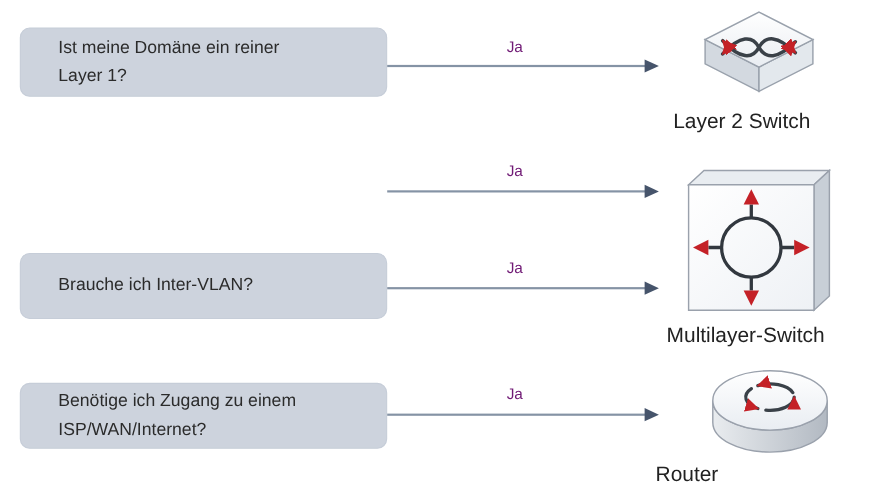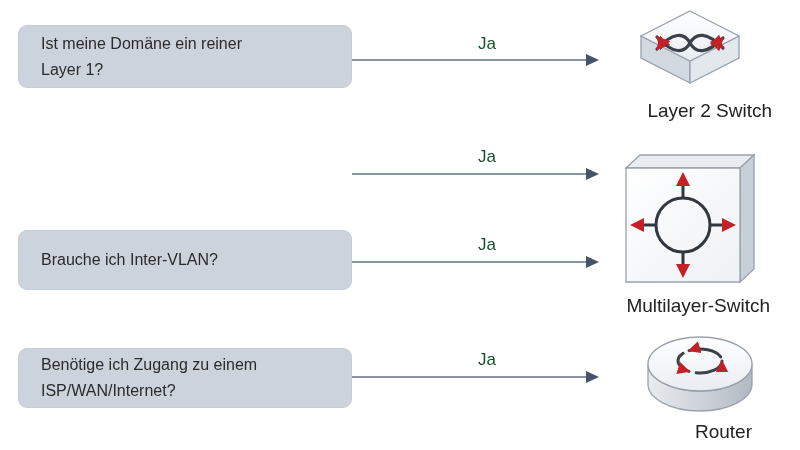--- a/index.html
+++ b/index.html
@@ -17,21 +17,21 @@
   .qbox {
     position: absolute;
     left: 18px;
     width: 334px;
     background: #cdd3dd;
     border: 1px solid #c6cdd8;
     border-radius: 9px;
     display: flex;
     flex-direction: column;
     justify-content: center;
-    padding-left: 22px;
+    padding-left: 34px;
     padding-right: 10px;
   }
   .qbox .line {
     font-size: 16px;
     line-height: 26px;
     color: #2b2b2b;
   }
   .arrow-line {
     position: absolute;
     height: 2px;
@@ -41,27 +41,27 @@
     position: absolute;
     width: 0;
     height: 0;
     border-top: 6.5px solid transparent;
     border-bottom: 6.5px solid transparent;
     border-left: 13px solid #46546b;
   }
   .ja-label {
     position: absolute;
     width: 56px;
-    text-align: right;
-    font-size: 17px;
-    color: #14532d;
+    text-align: center;
+    font-size: 14px;
+    color: #701a75;
   }
   .dev-label {
     position: absolute;
-    text-align: right;
+    text-align: left;
     font-size: 19px;
     color: #222222;
   }
   .icon-svg { position: absolute; }
 </style>
 </head>
 <body>
 
 <div class="canvas">
 

